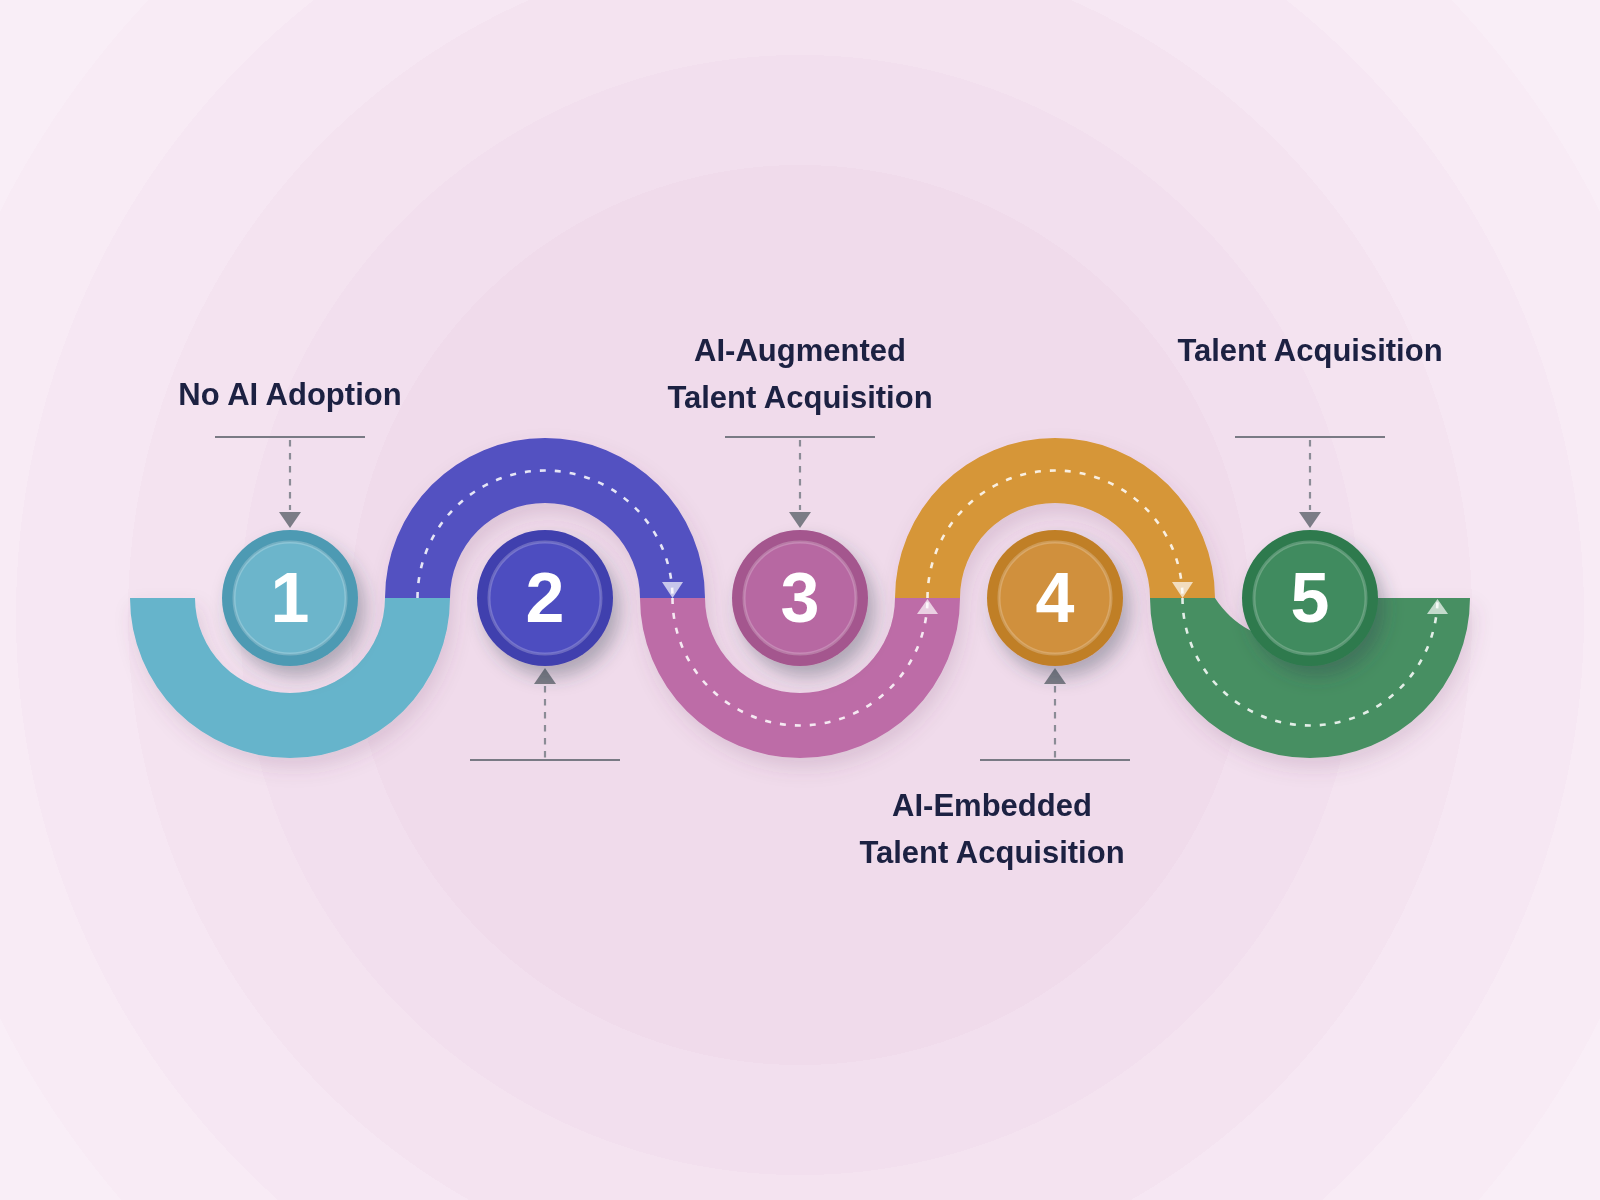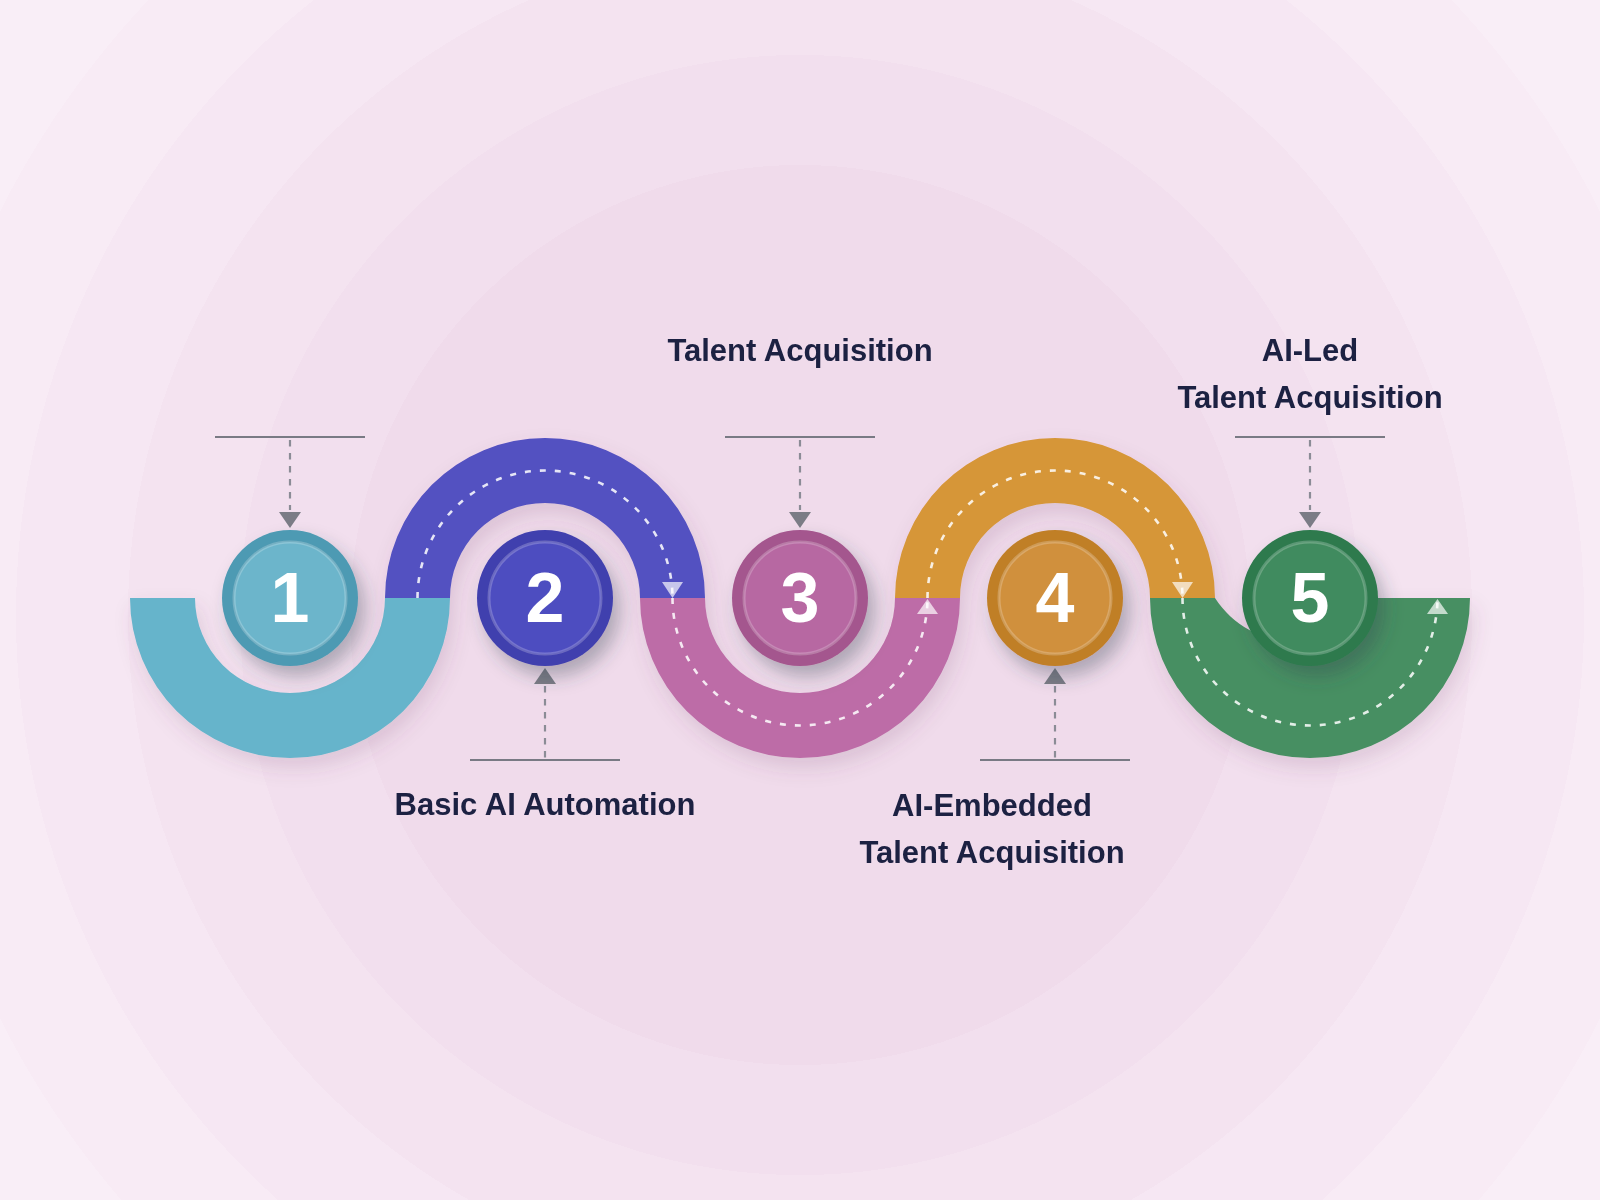--- a/index.html
+++ b/index.html
@@ -119,32 +119,32 @@
       <text class="stage-number" x="1055" y="622">4</text>
     </g>
     <g filter="url(#badgeShadow)">
       <circle cx="1310" cy="598" r="68" fill="#2d7a4e"></circle>
       <circle cx="1310" cy="598" r="56" fill="#408b5e"></circle>
       <circle class="badge-highlight" cx="1310" cy="598" r="56"></circle>
       <text class="stage-number" x="1310" y="622">5</text>
     </g>
   </svg>
 
-
-  <div class="stage-label single" style="left:545px;top:787px;">
-    <div>Basic AI Automation</div>
+  <div class="stage-label single" style="left:290px;top:377px;">
+    <div>No AI Adoption</div>
   </div>
 
+
   <div class="stage-label" style="left:800px;top:327px;">
+    <div>AI-Augmented</div>
     <div>Talent Acquisition</div>
   </div>
 
   <div class="stage-label" style="left:992px;top:782px;">
     <div>AI-Embedded</div>
     <div>Talent Acquisition</div>
   </div>
 
   <div class="stage-label" style="left:1310px;top:327px;">
-    <div>AI-Led</div>
     <div>Talent Acquisition</div>
   </div>
 
 </div>
 
 </body></html>

